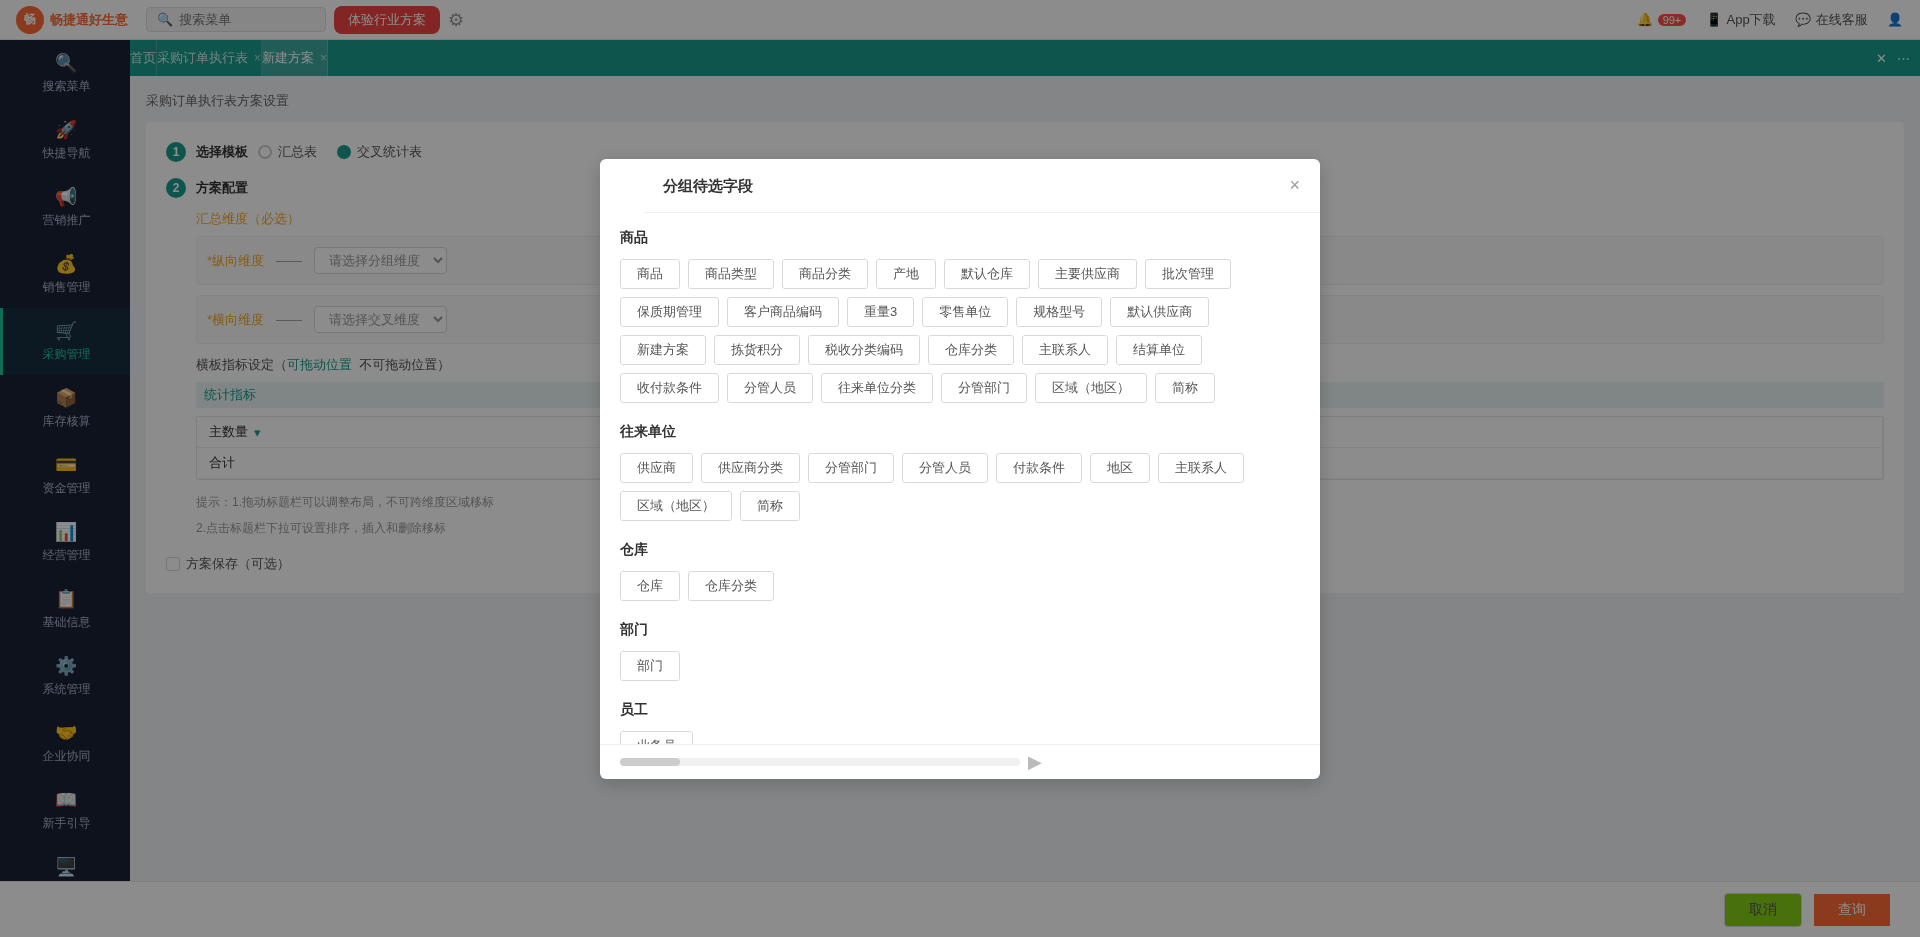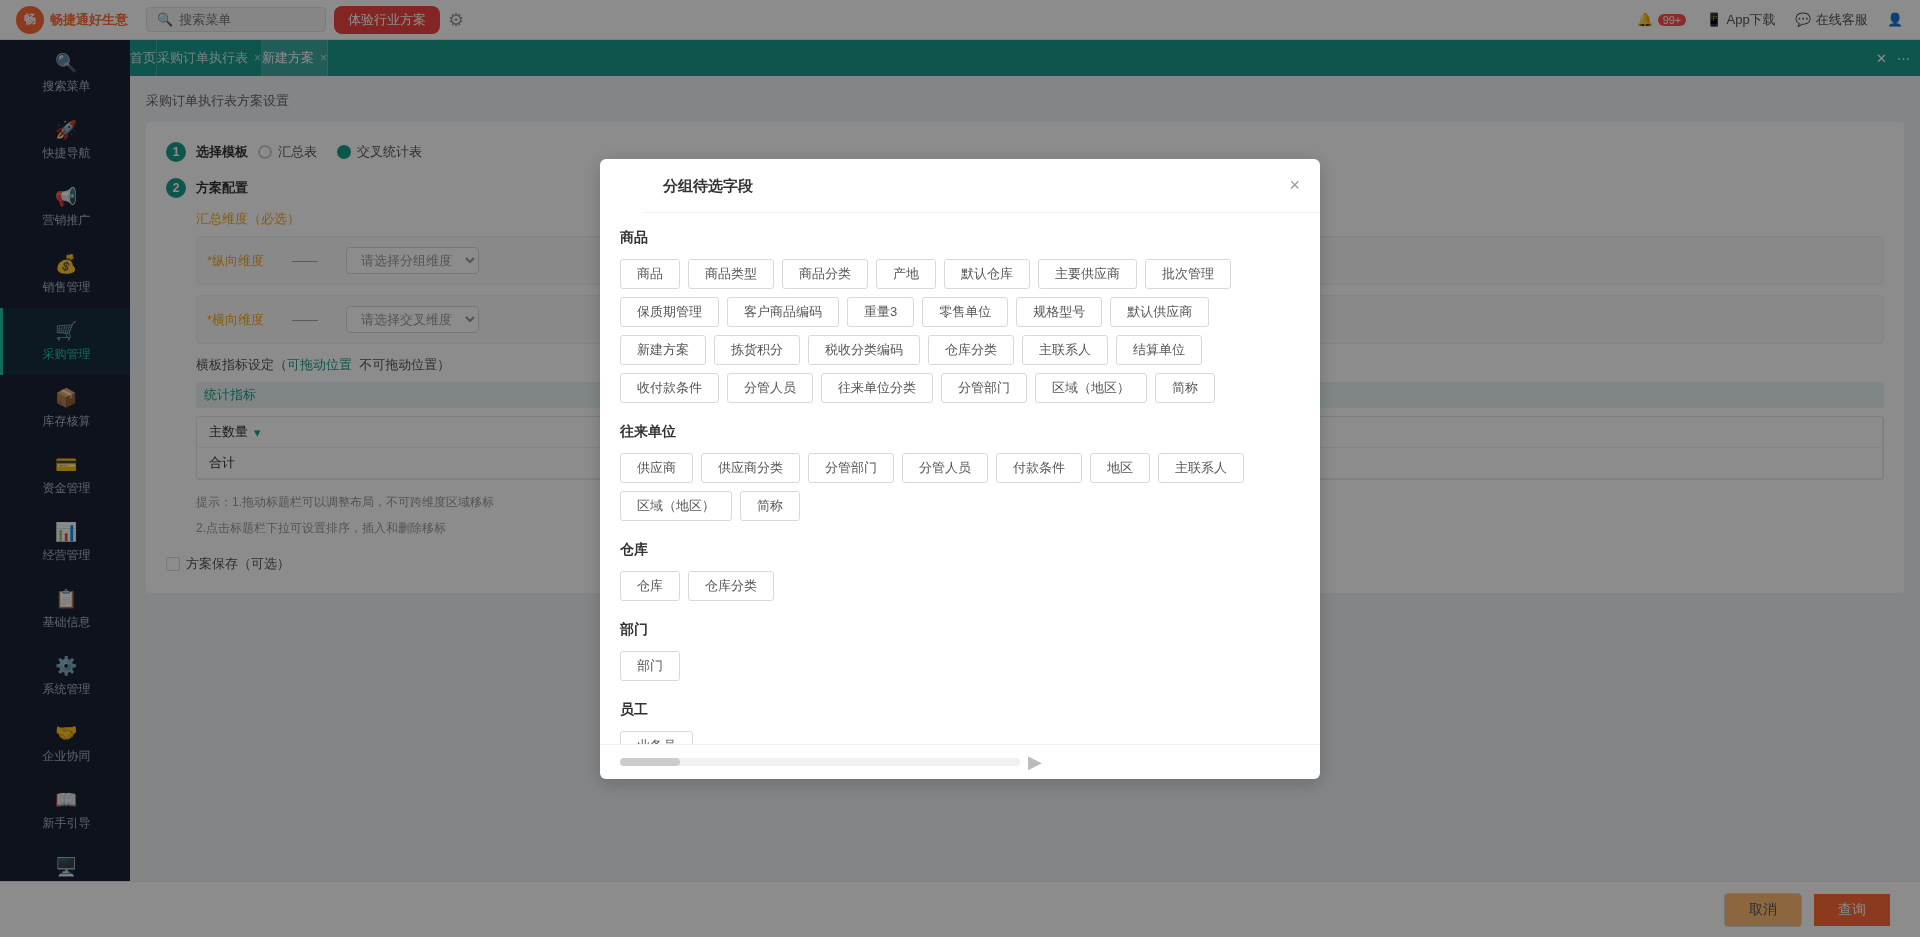--- a/index.html
+++ b/index.html
@@ -122,21 +122,21 @@
     .step-title { font-weight: bold; color: #333; }
 
     .radio-group { display: flex; gap: 20px; align-items: center; }
     .radio-option { display: flex; align-items: center; gap: 6px; cursor: pointer; color: #555; }
     .radio-dot {
       width: 14px; height: 14px; border-radius: 50%;
       border: 2px solid #ccc;
     }
     .radio-dot.checked { border-color: #1a9c8c; background: #1a9c8c; }
 
-    .config-row { display: flex; align-items: center; gap: 28px; margin-bottom: 10px; padding: 10px; background: #fafafa; border: 1px solid #f0f0f0; border-radius: 4px; }
+    .config-row { display: flex; align-items: center; gap: 12px; margin-bottom: 10px; padding: 10px; background: #fafafa; border: 1px solid #f0f0f0; border-radius: 4px; }
     .config-select {
       border: 1px solid #d9d9d9; border-radius: 4px;
       padding: 4px 10px; color: #999; font-size: 13px;
       background: white; cursor: pointer;
     }
 
     .indicator-section { margin-top: 12px; }
     .stats-label { color: #1a9c8c; font-size: 13px; margin-bottom: 8px; background: #e8f5f3; padding: 4px 8px; }
     .stats-table { border: 1px solid #e8e8e8; border-radius: 2px; }
     .stats-row { display: flex; border-bottom: 1px solid #f0f0f0; }
@@ -202,21 +202,21 @@
       height: 56px;
       background: white;
       border-top: 1px solid #e8e8e8;
       display: flex; align-items: center; justify-content: flex-end;
       padding: 0 30px;
       gap: 12px;
       z-index: 150;
     }
     .btn-cancel {
       padding: 7px 24px; border: 1px solid #d9d9d9; border-radius: 4px;
-      background: #fdba74; color: #555; cursor: pointer; font-size: 14px;
+      background: #84cc16; color: #555; cursor: pointer; font-size: 14px;
     }
     .btn-confirm {
       padding: 7px 24px; border: none; border-radius: 0;
       background: #ff6b35; color: white; cursor: pointer; font-size: 14px;
     }
   </style>
 </head>
 <body>
 
 <div class="top-header">

